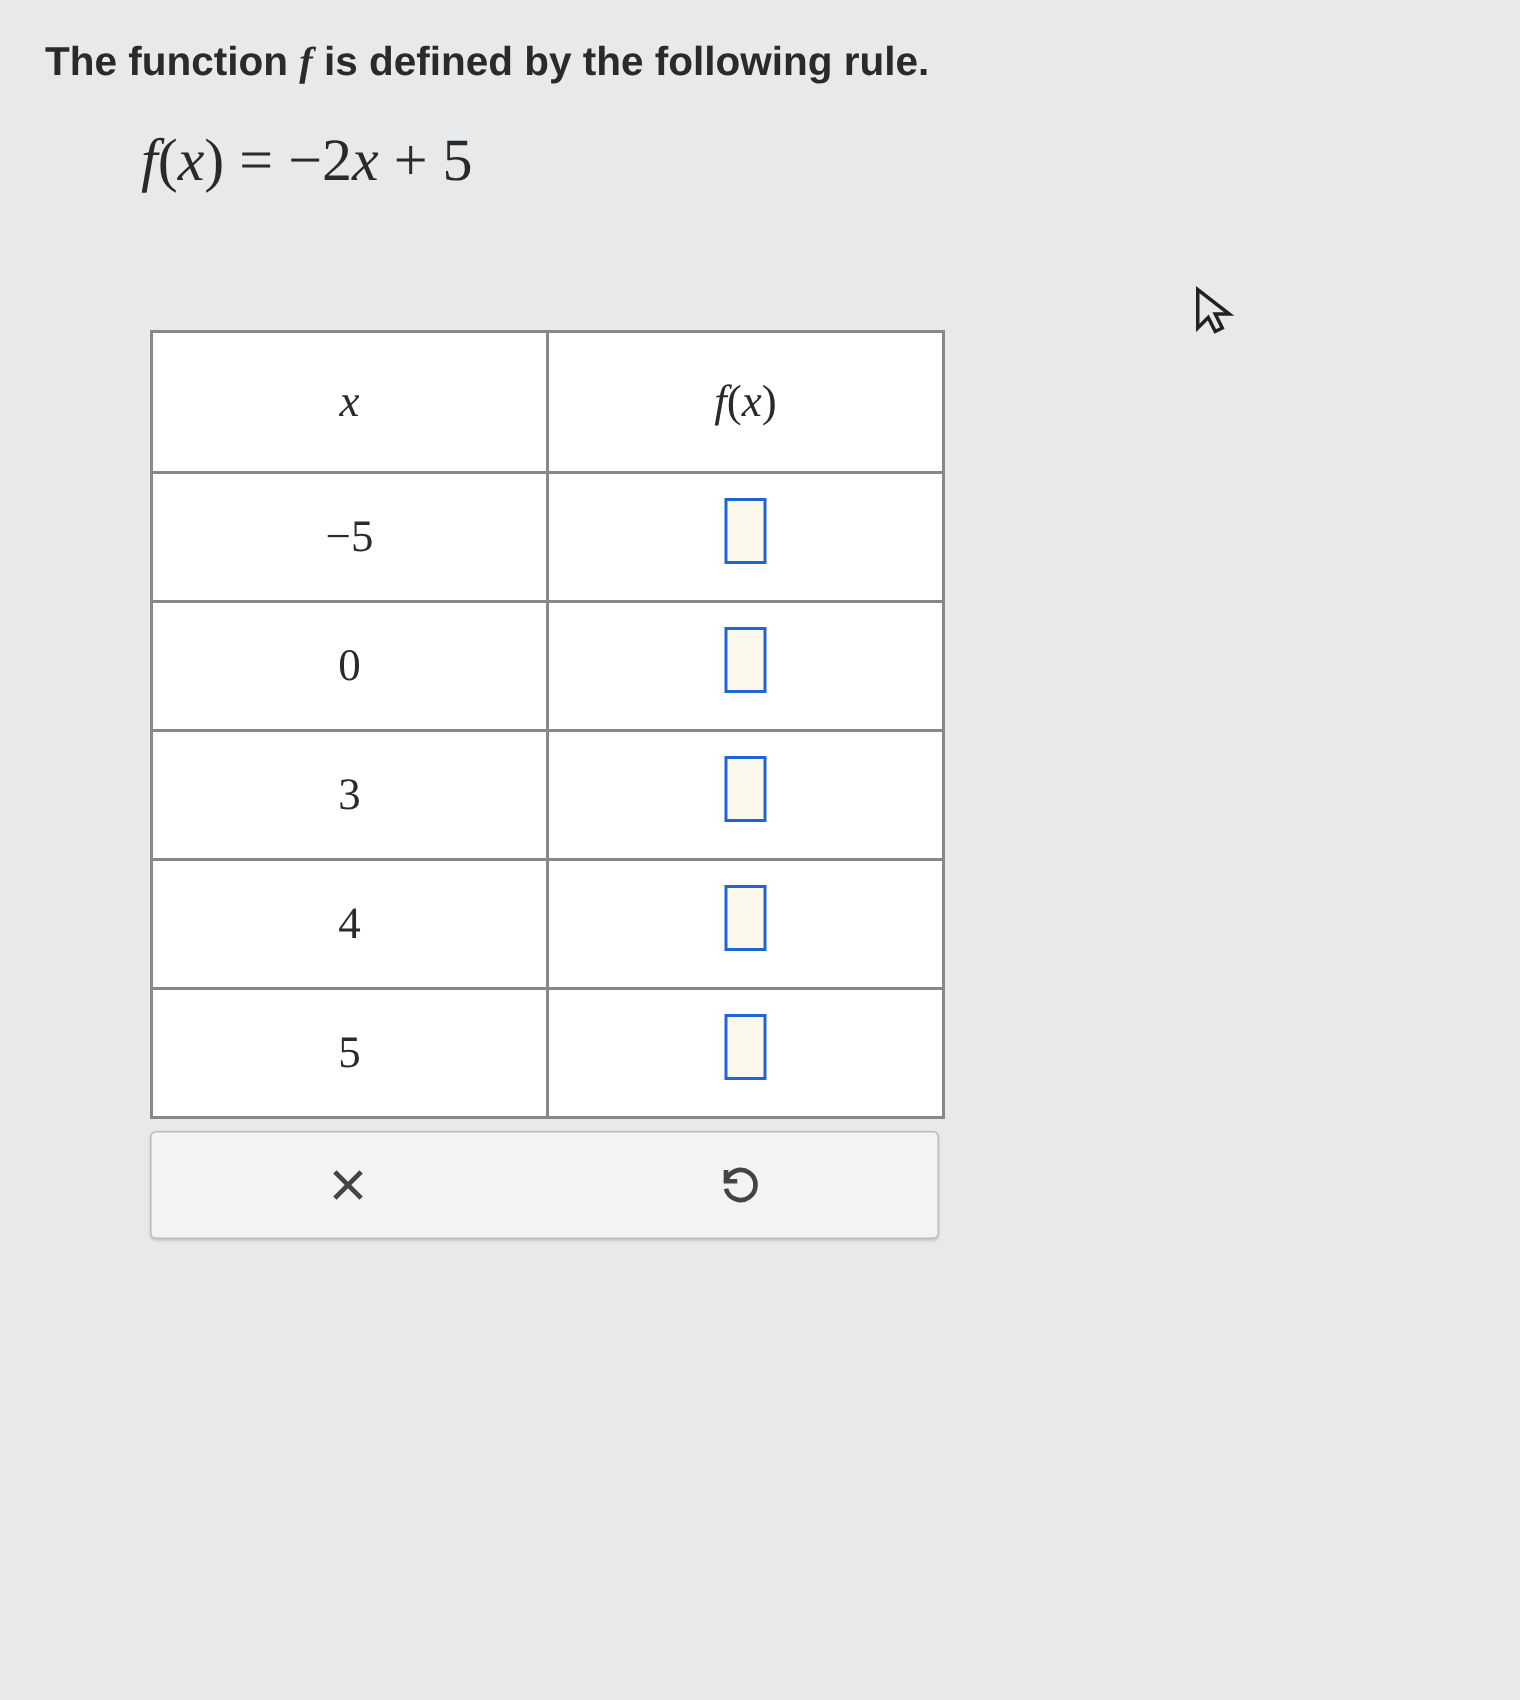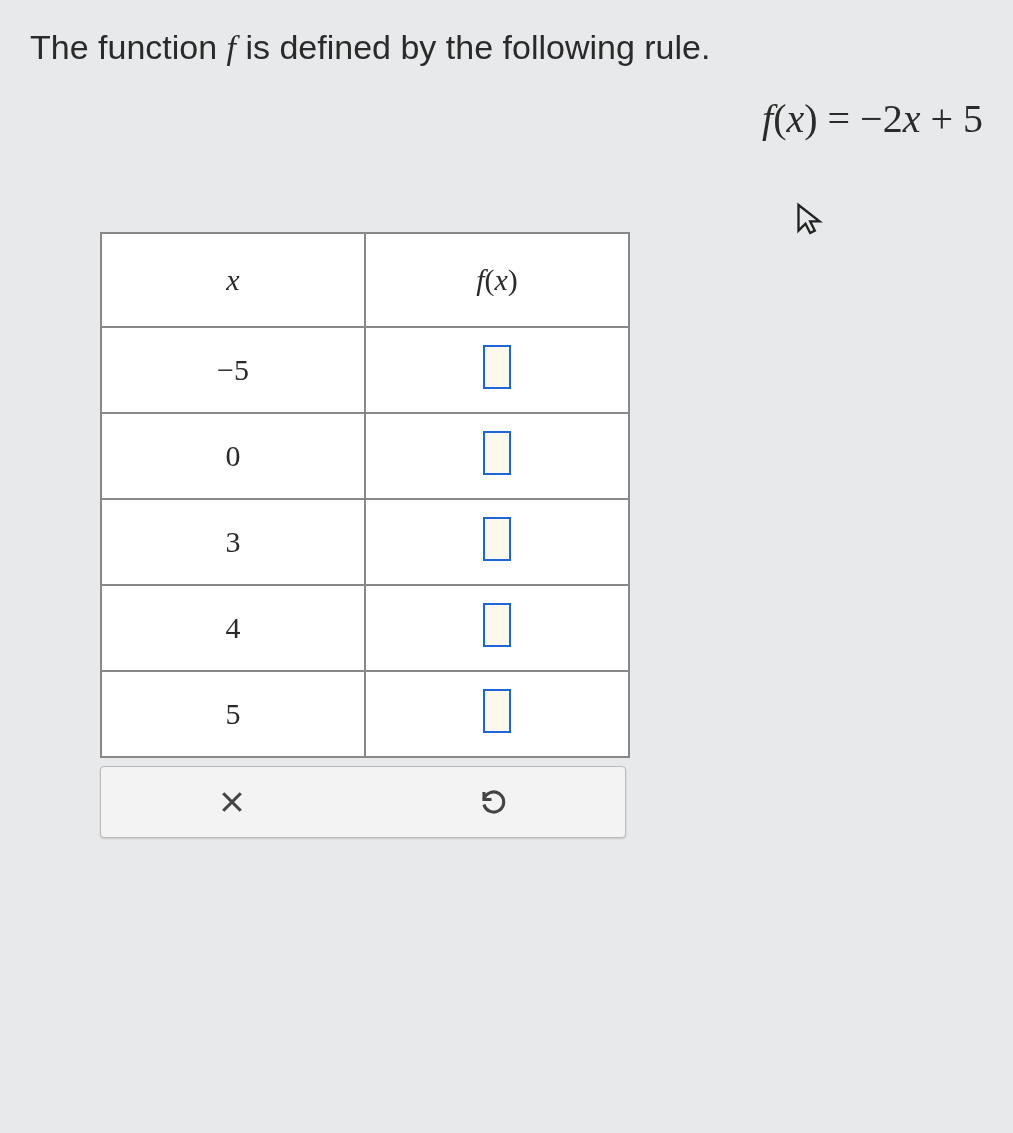--- a/index.html
+++ b/index.html
@@ -6,30 +6,30 @@
     margin: 0;
     padding: 20px 30px;
     font-family: Arial, sans-serif;
     background: #e8e9ea;
     color: #2a2a2a;
     width: 1013px;
     height: 1133px;
     box-sizing: border-box;
   }
   .problem-text {
-    font-size: 34px;
+    font-size: 27px;
     line-height: 1.6;
     margin-bottom: 20px;
+    font-weight: bold;
   }
   .italic-f { font-style: italic; font-family: 'Times New Roman', serif; }
   .equation {
     font-family: 'Times New Roman', serif;
     font-size: 40px;
     margin: 20px 0 30px 64px;
-    text-align: right;
   }
   .cursor-wrap {
     position: relative;
   }
   .cursor-icon {
     position: absolute;
     right: 160px;
     top: 30px;
     width: 28px;
     height: 34px;

